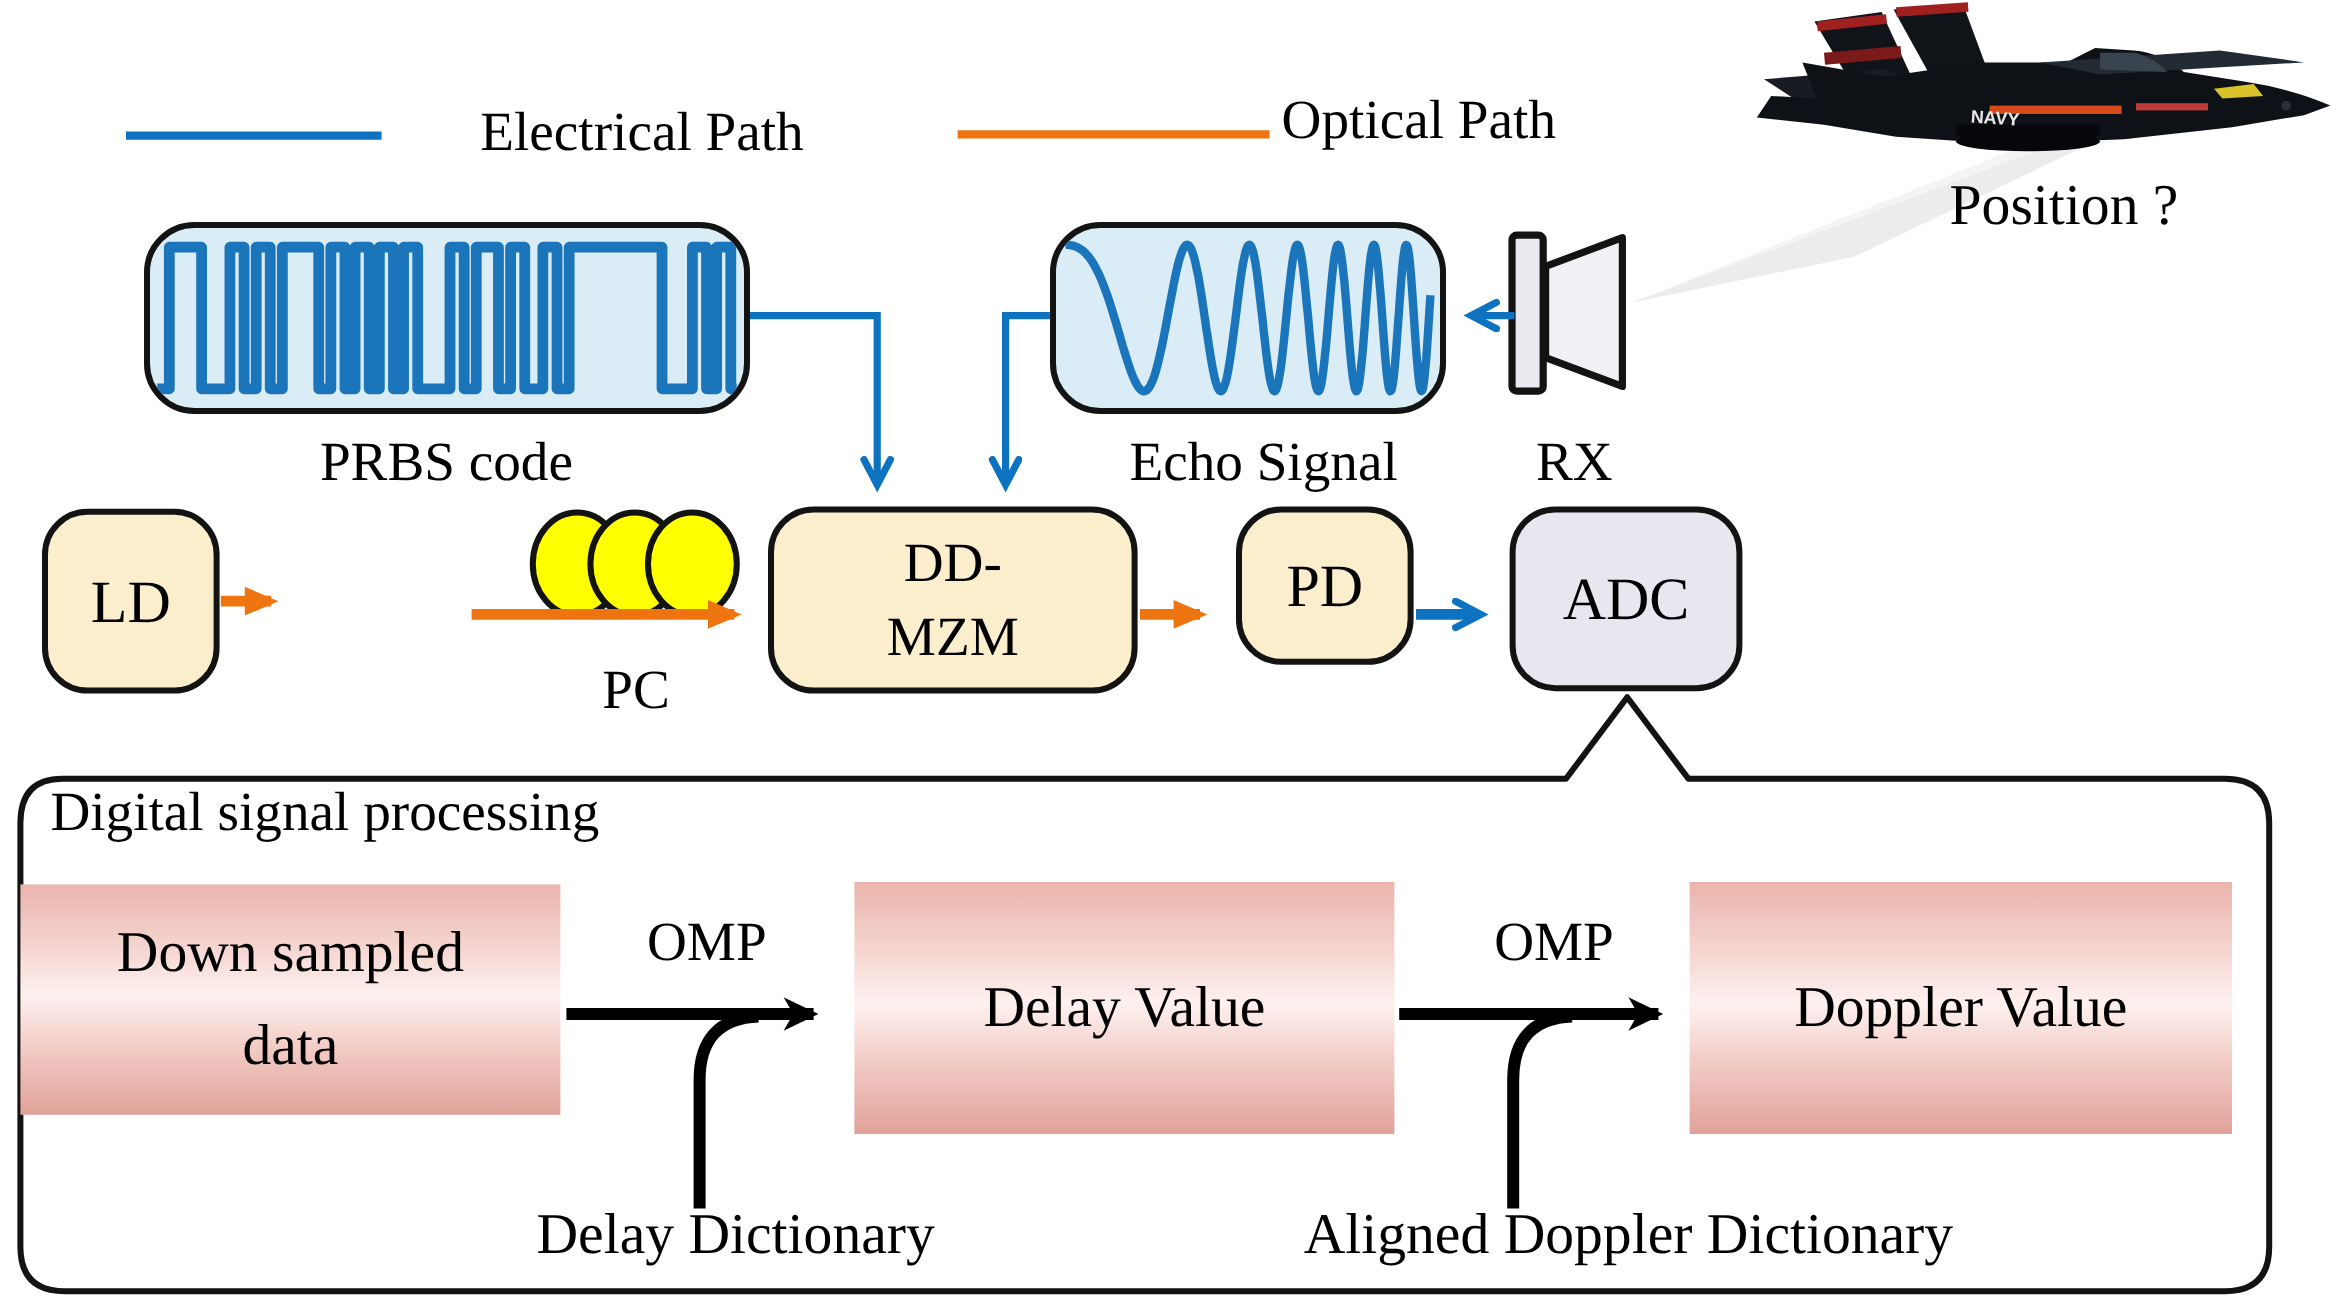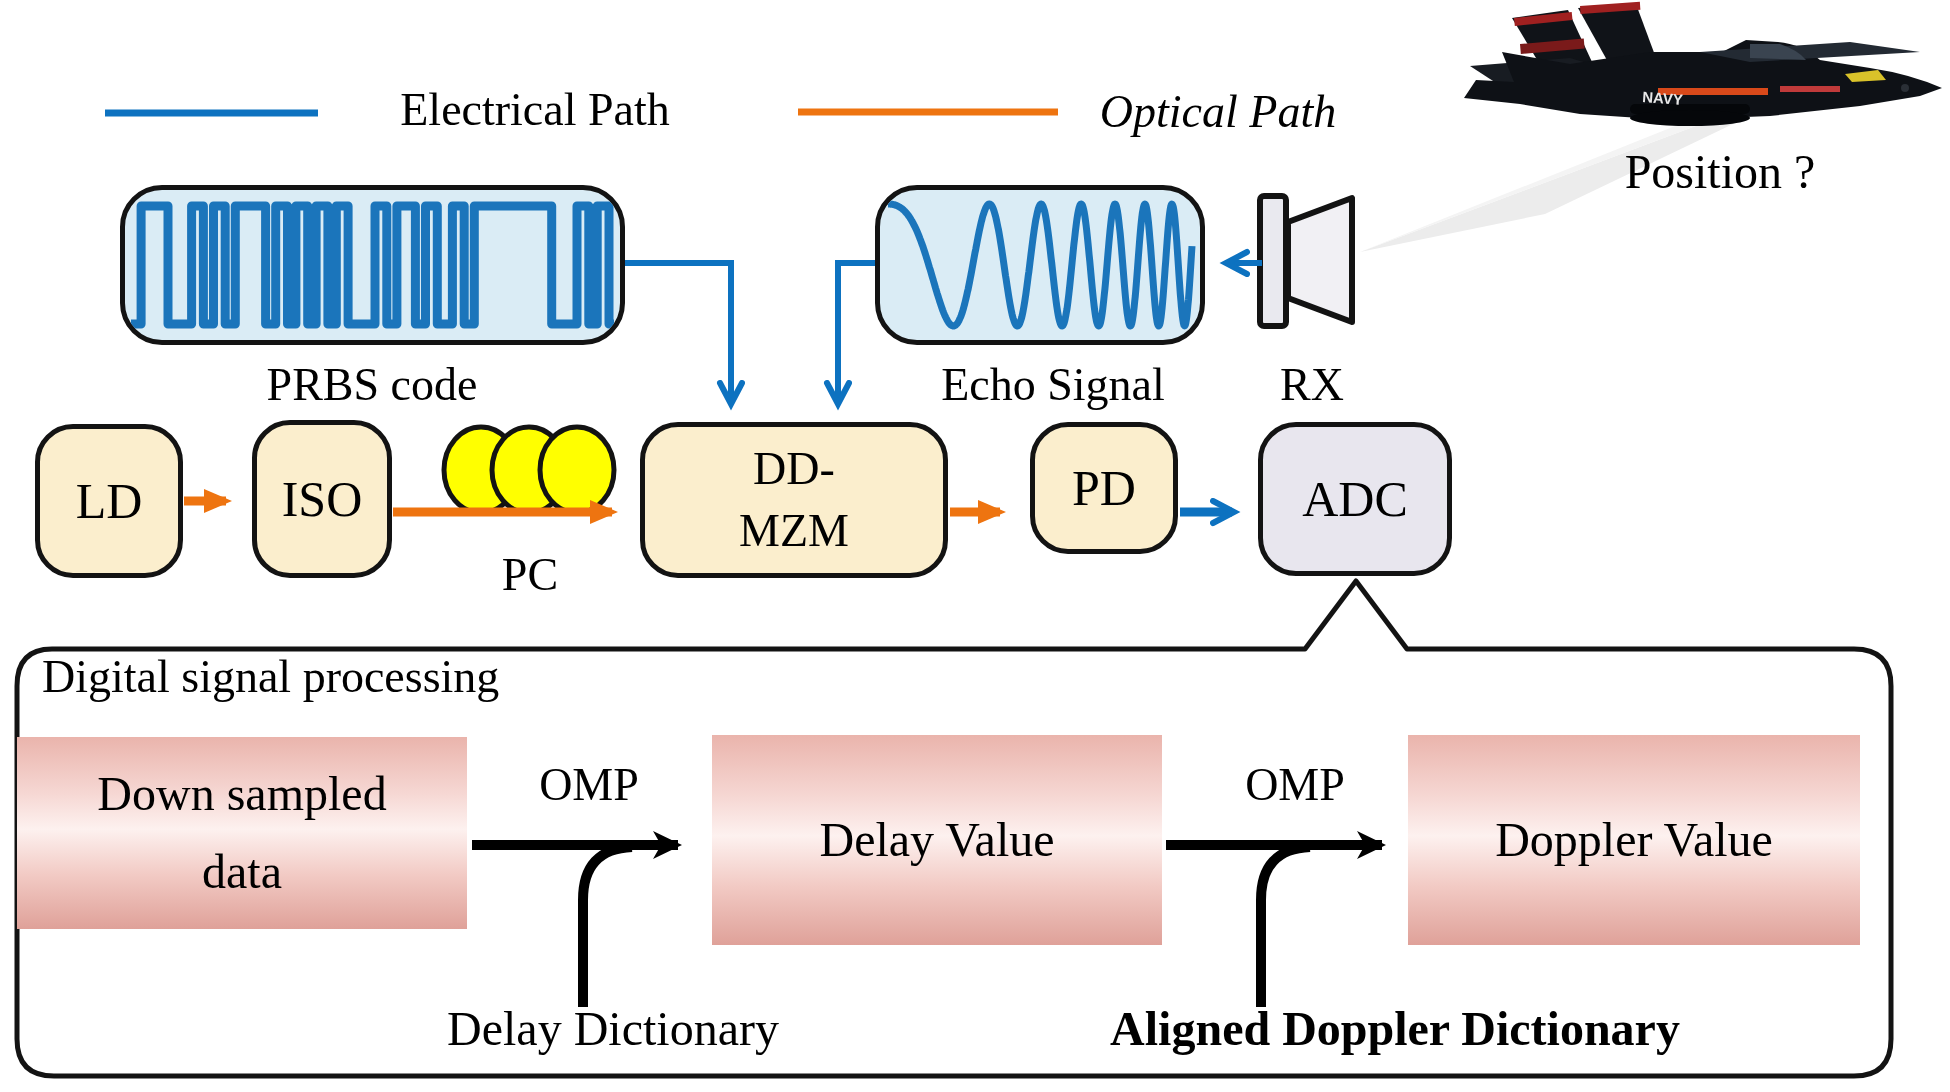--- a/index.html
+++ b/index.html
@@ -76,23 +76,20 @@
   </div>
   <div class="wave-box" style="left:875px;top:185px;width:330px;height:160px;">
     <svg id="chirp-wave" width="320" height="150" viewBox="0 0 320 150">
       <polyline id="chirp-polyline" points="8.0,14.0 8.5,14.0 9.0,14.0 9.5,14.0 10.0,14.1 10.5,14.1 11.0,14.2 11.5,14.2 12.1,14.3 12.6,14.4 13.1,14.5 13.6,14.6 14.1,14.7 14.6,14.8 15.1,15.0 15.6,15.2 16.1,15.3 16.6,15.5 17.1,15.7 17.6,16.0 18.1,16.2 18.6,16.5 19.1,16.8 19.7,17.1 20.2,17.4 20.7,17.7 21.2,18.1 21.7,18.4 22.2,18.8 22.7,19.2 23.2,19.7 23.7,20.1 24.2,20.6 24.7,21.1 25.2,21.7 25.7,22.2 26.2,22.8 26.7,23.4 27.3,24.0 27.8,24.7 28.3,25.4 28.8,26.1 29.3,26.8 29.8,27.5 30.3,28.3 30.8,29.1 31.3,30.0 31.8,30.8 32.3,31.7 32.8,32.6 33.3,33.6 33.8,34.6 34.3,35.6 34.9,36.6 35.4,37.7 35.9,38.8 36.4,39.9 36.9,41.0 37.4,42.2 37.9,43.4 38.4,44.6 38.9,45.9 39.4,47.1 39.9,48.5 40.4,49.8 40.9,51.1 41.4,52.5 41.9,53.9 42.5,55.4 43.0,56.8 43.5,58.3 44.0,59.8 44.5,61.3 45.0,62.9 45.5,64.5 46.0,66.0 46.5,67.7 47.0,69.3 47.5,70.9 48.0,72.6 48.5,74.2 49.0,75.9 49.5,77.6 50.1,79.3 50.6,81.0 51.1,82.7 51.6,84.5 52.1,86.2 52.6,87.9 53.1,89.6 53.6,91.4 54.1,93.1 54.6,94.8 55.1,96.5 55.6,98.3 56.1,99.9 56.6,101.6 57.1,103.3 57.7,105.0 58.2,106.6 58.7,108.2 59.2,109.8 59.7,111.4 60.2,112.9 60.7,114.4 61.2,115.9 61.7,117.4 62.2,118.8 62.7,120.2 63.2,121.5 63.7,122.8 64.2,124.0 64.7,125.2 65.3,126.4 65.8,127.5 66.3,128.5 66.8,129.5 67.3,130.4 67.8,131.3 68.3,132.0 68.8,132.8 69.3,133.4 69.8,134.0 70.3,134.5 70.8,135.0 71.3,135.3 71.8,135.6 72.3,135.8 72.9,136.0 73.4,136.0 73.9,136.0 74.4,135.8 74.9,135.6 75.4,135.3 75.9,134.9 76.4,134.4 76.9,133.9 77.4,133.2 77.9,132.5 78.4,131.6 78.9,130.7 79.4,129.6 79.9,128.5 80.5,127.3 81.0,126.0 81.5,124.6 82.0,123.2 82.5,121.6 83.0,120.0 83.5,118.2 84.0,116.4 84.5,114.5 85.0,112.5 85.5,110.5 86.0,108.4 86.5,106.2 87.0,103.9 87.5,101.6 88.1,99.3 88.6,96.8 89.1,94.3 89.6,91.8 90.1,89.2 90.6,86.6 91.1,84.0 91.6,81.3 92.1,78.6 92.6,75.9 93.1,73.1 93.6,70.4 94.1,67.6 94.6,64.9 95.1,62.2 95.7,59.4 96.2,56.7 96.7,54.1 97.2,51.4 97.7,48.8 98.2,46.3 98.7,43.8 99.2,41.3 99.7,39.0 100.2,36.7 100.7,34.4 101.2,32.3 101.7,30.3 102.2,28.3 102.7,26.4 103.3,24.7 103.8,23.1 104.3,21.6 104.8,20.2 105.3,18.9 105.8,17.8 106.3,16.8 106.8,16.0 107.3,15.3 107.8,14.7 108.3,14.3 108.8,14.1 109.3,14.0 109.8,14.1 110.3,14.3 110.9,14.7 111.4,15.3 111.9,16.0 112.4,16.9 112.9,18.0 113.4,19.2 113.9,20.6 114.4,22.2 114.9,23.9 115.4,25.7 115.9,27.7 116.4,29.9 116.9,32.2 117.4,34.6 117.9,37.1 118.5,39.8 119.0,42.6 119.5,45.5 120.0,48.5 120.5,51.6 121.0,54.8 121.5,58.0 122.0,61.3 122.5,64.7 123.0,68.1 123.5,71.6 124.0,75.1 124.5,78.5 125.0,82.0 125.5,85.5 126.1,89.0 126.6,92.4 127.1,95.7 127.6,99.1 128.1,102.3 128.6,105.5 129.1,108.5 129.6,111.5 130.1,114.3 130.6,117.0 131.1,119.6 131.6,122.0 132.1,124.3 132.6,126.3 133.1,128.2 133.7,129.9 134.2,131.5 134.7,132.8 135.2,133.9 135.7,134.7 136.2,135.4 136.7,135.8 137.2,136.0 137.7,135.9 138.2,135.7 138.7,135.1 139.2,134.4 139.7,133.4 140.2,132.1 140.7,130.6 141.3,128.9 141.8,127.0 142.3,124.9 142.8,122.5 143.3,119.9 143.8,117.2 144.3,114.2 144.8,111.1 145.3,107.8 145.8,104.4 146.3,100.8 146.8,97.1 147.3,93.3 147.8,89.4 148.3,85.4 148.9,81.4 149.4,77.3 149.9,73.2 150.4,69.1 150.9,65.0 151.4,61.0 151.9,57.0 152.4,53.1 152.9,49.2 153.4,45.5 153.9,41.9 154.4,38.5 154.9,35.2 155.4,32.1 155.9,29.2 156.5,26.5 157.0,24.0 157.5,21.8 158.0,19.8 158.5,18.1 159.0,16.7 159.5,15.6 160.0,14.8 160.5,14.2 161.0,14.0 161.5,14.1 162.0,14.5 162.5,15.2 163.0,16.3 163.5,17.6 164.1,19.3 164.6,21.2 165.1,23.5 165.6,26.0 166.1,28.8 166.6,31.9 167.1,35.2 167.6,38.7 168.1,42.4 168.6,46.4 169.1,50.5 169.6,54.7 170.1,59.1 170.6,63.6 171.1,68.1 171.7,72.7 172.2,77.3 172.7,82.0 173.2,86.6 173.7,91.1 174.2,95.6 174.7,99.9 175.2,104.1 175.7,108.2 176.2,112.0 176.7,115.7 177.2,119.1 177.7,122.3 178.2,125.1 178.7,127.7 179.3,130.0 179.8,131.9 180.3,133.4 180.8,134.6 181.3,135.5 181.8,135.9 182.3,136.0 182.8,135.6 183.3,134.9 183.8,133.8 184.3,132.3 184.8,130.5 185.3,128.2 185.8,125.6 186.3,122.7 186.9,119.4 187.4,115.9 187.9,112.0 188.4,107.9 188.9,103.6 189.4,99.0 189.9,94.3 190.4,89.4 190.9,84.4 191.4,79.4 191.9,74.3 192.4,69.2 192.9,64.1 193.4,59.1 193.9,54.2 194.5,49.4 195.0,44.8 195.5,40.4 196.0,36.3 196.5,32.4 197.0,28.8 197.5,25.6 198.0,22.7 198.5,20.2 199.0,18.1 199.5,16.4 200.0,15.1 200.5,14.3 201.0,14.0 201.5,14.1 202.1,14.7 202.6,15.8 203.1,17.3 203.6,19.3 204.1,21.7 204.6,24.5 205.1,27.8 205.6,31.4 206.1,35.4 206.6,39.7 207.1,44.3 207.6,49.1 208.1,54.2 208.6,59.4 209.1,64.8 209.7,70.3 210.2,75.8 210.7,81.4 211.2,86.9 211.7,92.3 212.2,97.6 212.7,102.7 213.2,107.5 213.7,112.2 214.2,116.5 214.7,120.4 215.2,124.0 215.7,127.2 216.2,129.9 216.7,132.1 217.3,133.9 217.8,135.1 218.3,135.8 218.8,136.0 219.3,135.6 219.8,134.7 220.3,133.3 220.8,131.3 221.3,128.8 221.8,125.8 222.3,122.4 222.8,118.5 223.3,114.2 223.8,109.5 224.3,104.5 224.9,99.2 225.4,93.7 225.9,88.0 226.4,82.1 226.9,76.2 227.4,70.2 227.9,64.3 228.4,58.5 228.9,52.8 229.4,47.4 229.9,42.1 230.4,37.2 230.9,32.7 231.4,28.5 231.9,24.9 232.5,21.6 233.0,19.0 233.5,16.8 234.0,15.3 234.5,14.3 235.0,14.0 235.5,14.3 236.0,15.2 236.5,16.7 237.0,18.8 237.5,21.5 238.0,24.7 238.5,28.5 239.0,32.8 239.5,37.5 240.1,42.6 240.6,48.1 241.1,53.9 241.6,59.9 242.1,66.0 242.6,72.3 243.1,78.6 243.6,84.9 244.1,91.1 244.6,97.2 245.1,103.0 245.6,108.5 246.1,113.7 246.6,118.4 247.1,122.7 247.7,126.4 248.2,129.6 248.7,132.2 249.2,134.1 249.7,135.4 250.2,136.0 250.7,135.9 251.2,135.1 251.7,133.6 252.2,131.4 252.7,128.6 253.2,125.2 253.7,121.1 254.2,116.5 254.7,111.5 255.3,106.0 255.8,100.1 256.3,93.9 256.8,87.5 257.3,80.9 257.8,74.2 258.3,67.5 258.8,60.9 259.3,54.5 259.8,48.3 260.3,42.4 260.8,36.9 261.3,31.9 261.8,27.4 262.3,23.4 262.9,20.1 263.4,17.5 263.9,15.6 264.4,14.4 264.9,14.0 265.4,14.4 265.9,15.5 266.4,17.4 266.9,20.0 267.4,23.3 267.9,27.4 268.4,32.0 268.9,37.2 269.4,42.9 269.9,49.0 270.5,55.5 271.0,62.2 271.5,69.1 272.0,76.1 272.5,83.2 273.0,90.1 273.5,96.8 274.0,103.2 274.5,109.3 275.0,114.9 275.5,120.0 276.0,124.5 276.5,128.3 277.0,131.4 277.5,133.7 278.1,135.3 278.6,136.0 279.1,135.8 279.6,134.8 280.1,133.0 280.6,130.3 281.1,126.9 281.6,122.7 282.1,117.9 282.6,112.4 283.1,106.4 283.6,99.9 284.1,93.1 284.6,86.0 285.1,78.7 285.7,71.4 286.2,64.1 286.7,56.9 287.2,50.0 287.7,43.5 288.2,37.4 288.7,31.8 289.2,26.9 289.7,22.7 290.2,19.3 290.7,16.6 291.2,14.9 291.7,14.1 292.2,14.2 292.7,15.2 293.3,17.1 293.8,19.9 294.3,23.5 294.8,28.0 295.3,33.2 295.8,39.0 296.3,45.4 296.8,52.3 297.3,59.5 297.8,67.0 298.3,74.6 298.8,82.3 299.3,89.8 299.8,97.1 300.3,104.1 300.9,110.6 301.4,116.6 301.9,121.9 302.4,126.5 302.9,130.2 303.4,133.1 303.9,135.0 304.4,135.9 304.9,135.8 305.4,134.8 305.9,132.7 306.4,129.7 306.9,125.8 307.4,121.1 307.9,115.5 308.5,109.3 309.0,102.5 309.5,95.2 310.0,87.6 310.5,79.7 311.0,71.8 311.5,63.9 312.0,56.1" fill="none" stroke="#1b75bb" stroke-width="7" stroke-linejoin="round"></polyline>
     </svg>
   </div>
 
   <div class="block" style="left:35px;top:424px;width:148px;height:154px;">
     <span>LD</span>
   </div>
-  <div class="block" style="left:252px;top:420px;width:140px;height:158px;">
-    <span>ISO</span>
-  </div>
   <div class="block" style="left:640px;top:422px;width:308px;height:156px;font-size:46px;line-height:1.35;text-align:right;">
     <span>DD-</span>
     <span>MZM</span>
   </div>
   <div class="block" style="left:1030px;top:422px;width:148px;height:132px;">
     <span>PD</span>
   </div>
   <div class="block" style="left:1258px;top:422px;width:194px;height:154px;background:#e8e6ee;">
     <span>ADC</span>
   </div>
@@ -133,28 +130,28 @@
     <line x1="393" y1="512" x2="612" y2="512" stroke="#ee7410" stroke-width="9" marker-end="url(#orangeHead)"></line>
     <line x1="950" y1="512" x2="1000" y2="512" stroke="#ee7410" stroke-width="9" marker-end="url(#orangeHead)"></line>
 
     <line x1="472" y1="845" x2="678" y2="845" stroke="#000" stroke-width="10" marker-end="url(#blackHead)"></line>
     <line x1="1166" y1="845" x2="1382" y2="845" stroke="#000" stroke-width="10" marker-end="url(#blackHead)"></line>
     <path d="M 583,1007 L 583,900 Q 583,849 632,847" fill="none" stroke="#000" stroke-width="10"></path>
     <path d="M 1261,1007 L 1261,900 Q 1261,849 1310,847" fill="none" stroke="#000" stroke-width="10"></path>
   </svg>
 
   <div class="label z25" style="left:340px;top:85px;width:390px;">Electrical Path</div>
-  <div class="label z25" style="left:1068px;top:87px;width:300px;text-align:center;font-style:italic;">Optical Path</div>
+  <div class="label z25" style="left:1068px;top:75px;width:300px;text-align:left;">Optical Path</div>
 
   <div class="label z25" style="left:160px;top:360px;width:424px;">PRBS code</div>
   <div class="label z25" style="left:853px;top:360px;width:400px;">Echo Signal</div>
   <div class="label z25" style="left:1242px;top:360px;width:140px;">RX</div>
   <div class="label z25" style="left:1570px;top:146px;width:300px;font-size:48px;">Position ?</div>
 
   <div class="label z25" style="left:480px;top:550px;width:100px;">PC</div>
 
   <div class="label z25" style="left:42px;top:652px;width:620px;text-align:left;">Digital signal processing</div>
   <div class="label z25" style="left:519px;top:760px;width:140px;">OMP</div>
   <div class="label z25" style="left:1225px;top:760px;width:140px;">OMP</div>
   <div class="label z25" style="left:383px;top:1003px;width:460px;font-size:48px;">Delay Dictionary</div>
-  <div class="label z25" style="left:1065px;top:1003px;width:660px;font-size:48px;font-weight:bold;">Aligned Doppler Dictionary</div>
+  <div class="label z25" style="left:1027px;top:1003px;width:660px;font-size:48px;">Aligned Doppler Dictionary</div>
 
 </div>
 
 </body></html>

